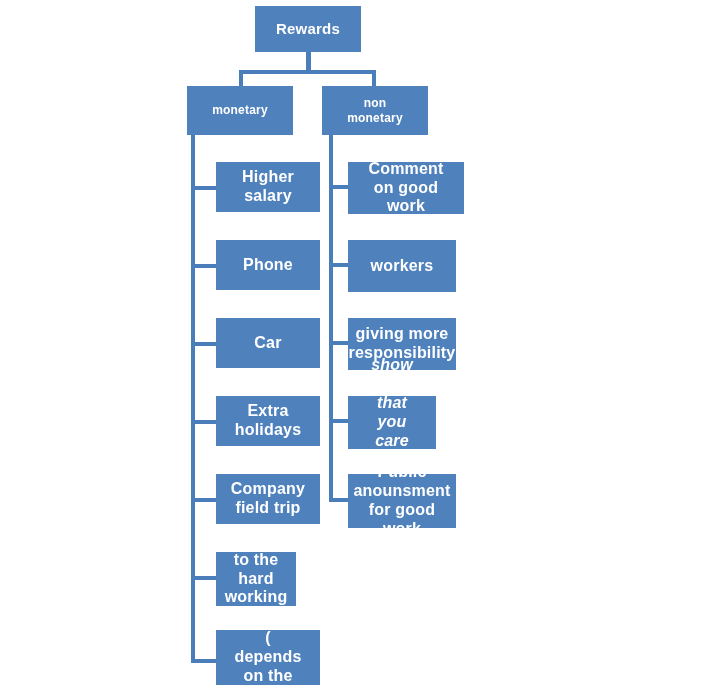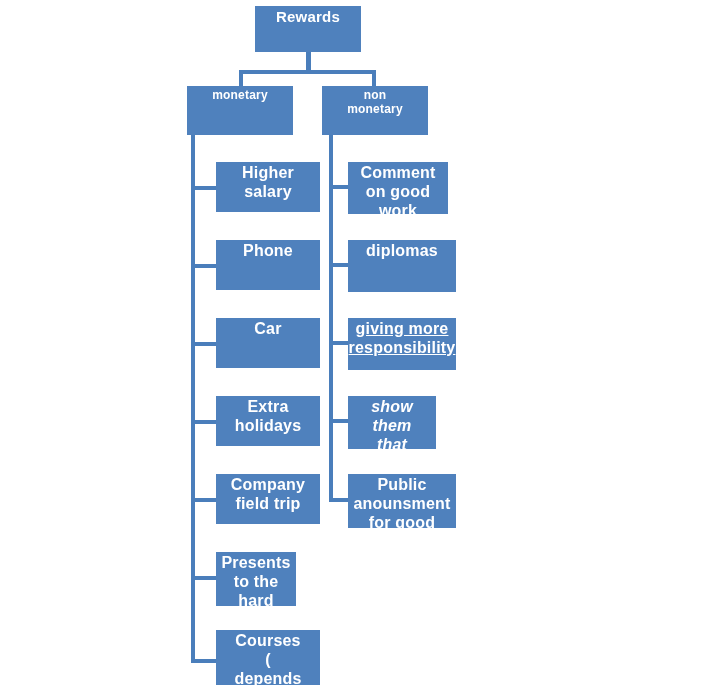--- a/index.html
+++ b/index.html
@@ -17,20 +17,21 @@
     height: 689px;
     background: #ffffff;
     overflow: hidden;
   }
   .node {
     position: absolute;
     background: #4F81BD;
     color: #ffffff;
     font-weight: bold;
     display: flex;
+    align-items: center;
     justify-content: center;
     text-align: center;
     line-height: 1.18;
     box-sizing: border-box;
     padding: 2px 20px;
     letter-spacing: 0.2px;
     -webkit-font-smoothing: antialiased;
   }
   .node-root {
     font-size: 15px;
@@ -109,29 +110,29 @@
   </div>
 
   <div class="conn conn-v" style="left: 329px; top: 135px; width: 4px; height: 367px; background: rgb(74, 126, 187);"></div>
 
   <div class="conn conn-h" style="left: 329px; top: 185px; width: 22px; height: 4px; background: rgb(74, 126, 187);"></div>
   <div class="conn conn-h" style="left: 329px; top: 263px; width: 22px; height: 4px; background: rgb(74, 126, 187);"></div>
   <div class="conn conn-h" style="left: 329px; top: 341px; width: 22px; height: 4px; background: rgb(74, 126, 187);"></div>
   <div class="conn conn-h" style="left: 329px; top: 419px; width: 22px; height: 4px; background: rgb(74, 126, 187);"></div>
   <div class="conn conn-h" style="left: 329px; top: 498px; width: 22px; height: 4px; background: rgb(74, 126, 187);"></div>
 
-  <div class="node node-leaf" style="left: 348px; top: 162px; width: 100px; height: 52px; background: rgb(79, 129, 189); color: rgb(255, 255, 255);">
+  <div class="node node-leaf" style="left: 348px; top: 162px; width: 116px; height: 52px; background: rgb(79, 129, 189); color: rgb(255, 255, 255);">
     <span>Comment on good work</span>
   </div>
 
   <div class="node node-leaf" style="left: 348px; top: 240px; width: 108px; height: 52px; background: rgb(79, 129, 189); color: rgb(255, 255, 255);">
-    <span>diplomas</span>
+    <span>workers</span>
   </div>
 
-  <div class="node node-leaf" style="left: 348px; top: 318px; width: 108px; height: 52px; background: rgb(79, 129, 189); color: rgb(255, 255, 255); text-decoration: underline;">
+  <div class="node node-leaf" style="left: 348px; top: 318px; width: 108px; height: 52px; background: rgb(79, 129, 189); color: rgb(255, 255, 255);">
     <span>giving more responsibility</span>
   </div>
 
   <div class="node node-leaf" style="left: 348px; top: 396px; width: 88px; height: 53px; background: rgb(79, 129, 189); color: #ffffff; font-style: italic;">
     <span>show them  that you care about them</span>
   </div>
 
   <div class="node node-leaf" style="left: 348px; top: 474px; width: 108px; height: 54px; background: rgb(79, 129, 189); color: rgb(255, 255, 255);">
     <span>Public anounsment for good work</span>
   </div>

